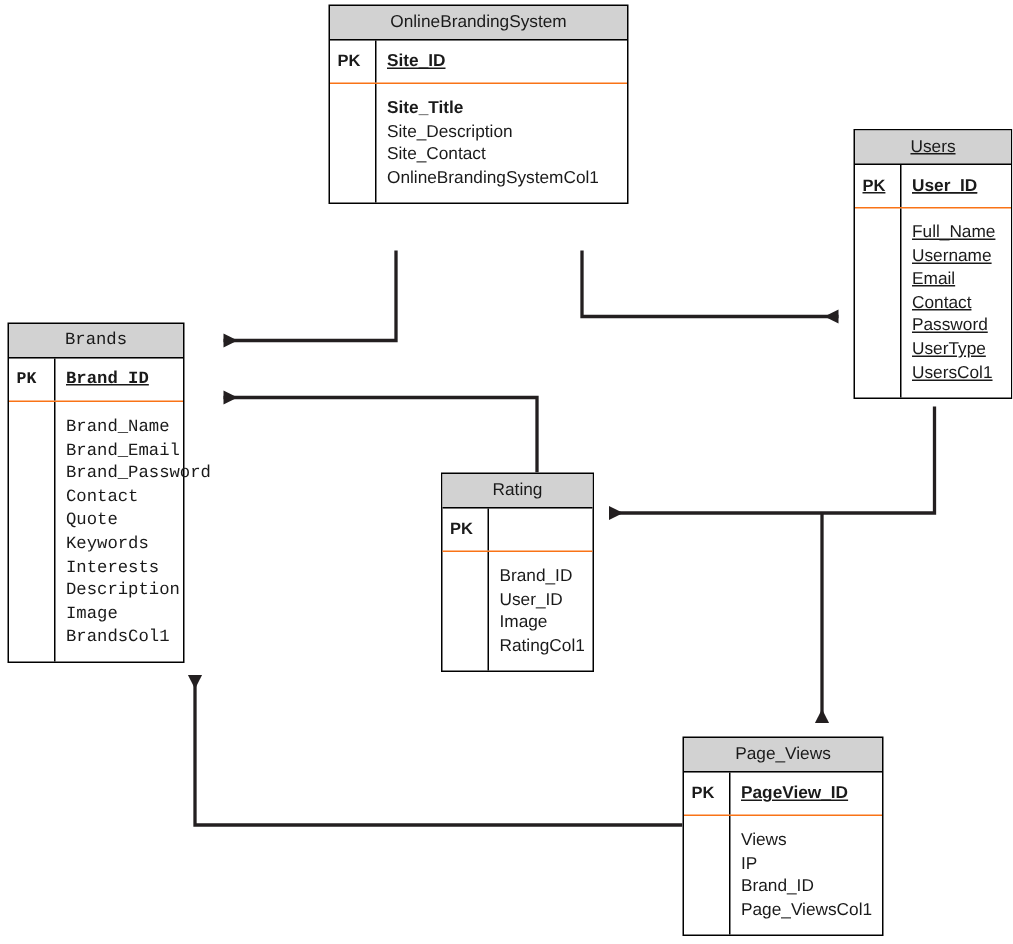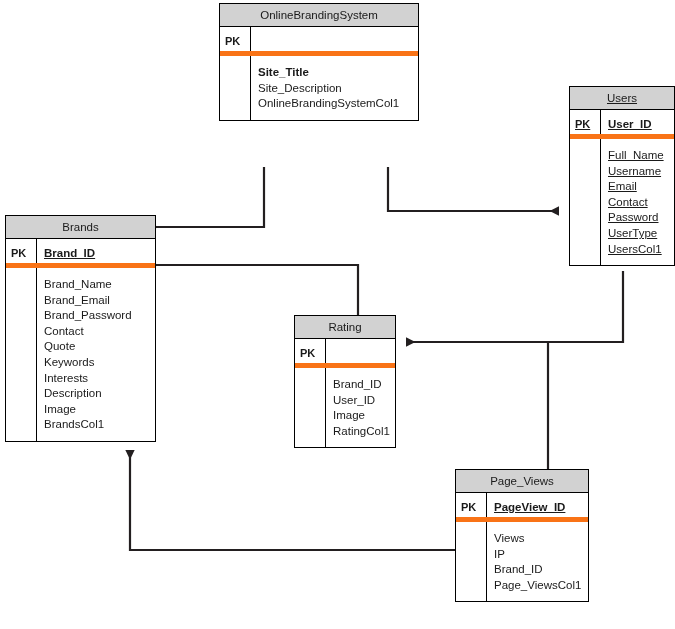--- a/index.html
+++ b/index.html
@@ -44,21 +44,21 @@
     border-bottom: 1px solid #000000;
     font-size: 11.5px;
     color: #1a1a1a;
   }
   .ent-row {
     display: flex;
     box-sizing: border-box;
   }
   .row-key {
     height: 29px;
-    border-bottom: 5px solid #f97316;
+    border-bottom: 1px solid #f97316;
   }
   .cell-pk {
     box-sizing: border-box;
     width: 31px;
     flex: 0 0 31px;
     border-right: 1px solid #000000;
     font-weight: bold;
     font-size: 11px;
     padding-left: 5px;
     line-height: 28px;
@@ -94,23 +94,23 @@
     white-space: nowrap;
     font-size: 11.5px;
   }
   .attr-list div.bold {
     font-weight: bold;
   }
 
   
   #ent-onlinebrandingsystem { left: 219px;  top: 3px;   width: 200px; }
   #ent-users                { left: 569px;  top: 86px;  width: 106px; text-decoration: underline; }
-  #ent-brands               { left: 5px;    top: 215px; width: 151px; }
+  #ent-brands               { left: 5px;    top: 215px; width: 118px; font-family: Liberation Mono, monospace; }
   #ent-rating               { left: 294px;  top: 315px; width: 102px; }
-  #ent-pageviews            { left: 455px;  top: 469px; width: 134px; }
+  #ent-pageviews            { left: 455px;  top: 491px; width: 134px; }
 </style>
 </head>
 <body>
 
 <div id="canvas">
 
   <svg id="edges" viewBox="0 0 675 629" width="675" height="629" xmlns="http://www.w3.org/2000/svg">
     <defs>
       <marker id="arrowL" markerWidth="11" markerHeight="11" refX="10" refY="5.5" orient="auto-start-reverse" markerUnits="userSpaceOnUse">
         <path d="M10,0.8 L10,10.2 L0.6,5.5 Z" fill="#231f20"></path>
@@ -129,26 +129,28 @@
       <path d="M548,342 L548,482" marker-end="url(#arrowL)"></path>
 
       <path d="M455,550 L130,550 L130,450" marker-end="url(#arrowL)"></path>
     </g>
   </svg>
 
   <div class="entity" id="ent-onlinebrandingsystem">
     <div class="ent-title">OnlineBrandingSystem</div>
     <div class="ent-row row-key">
       <div class="cell-pk">PK</div>
+      <div class="cell-key"><span>Site_ID</span></div>
     </div>
     <div class="attr-block">
       <div class="attr-gutter"></div>
       <div class="attr-list">
         <div class="bold">Site_Title</div>
         <div>Site_Description</div>
+        <div>Site_Contact</div>
         <div>OnlineBrandingSystemCol1</div>
       </div>
     </div>
   </div>
 
   <div class="entity" id="ent-users">
     <div class="ent-title">Users</div>
     <div class="ent-row row-key">
       <div class="cell-pk">PK</div>
       <div class="cell-key"><span>User_ID</span></div>

